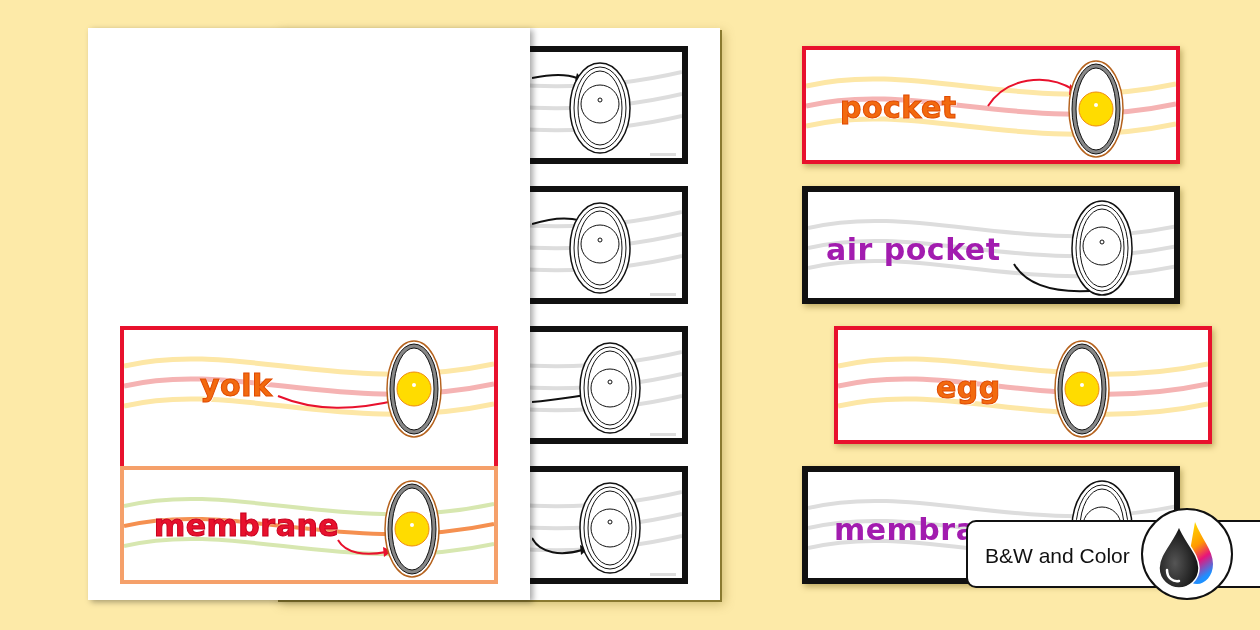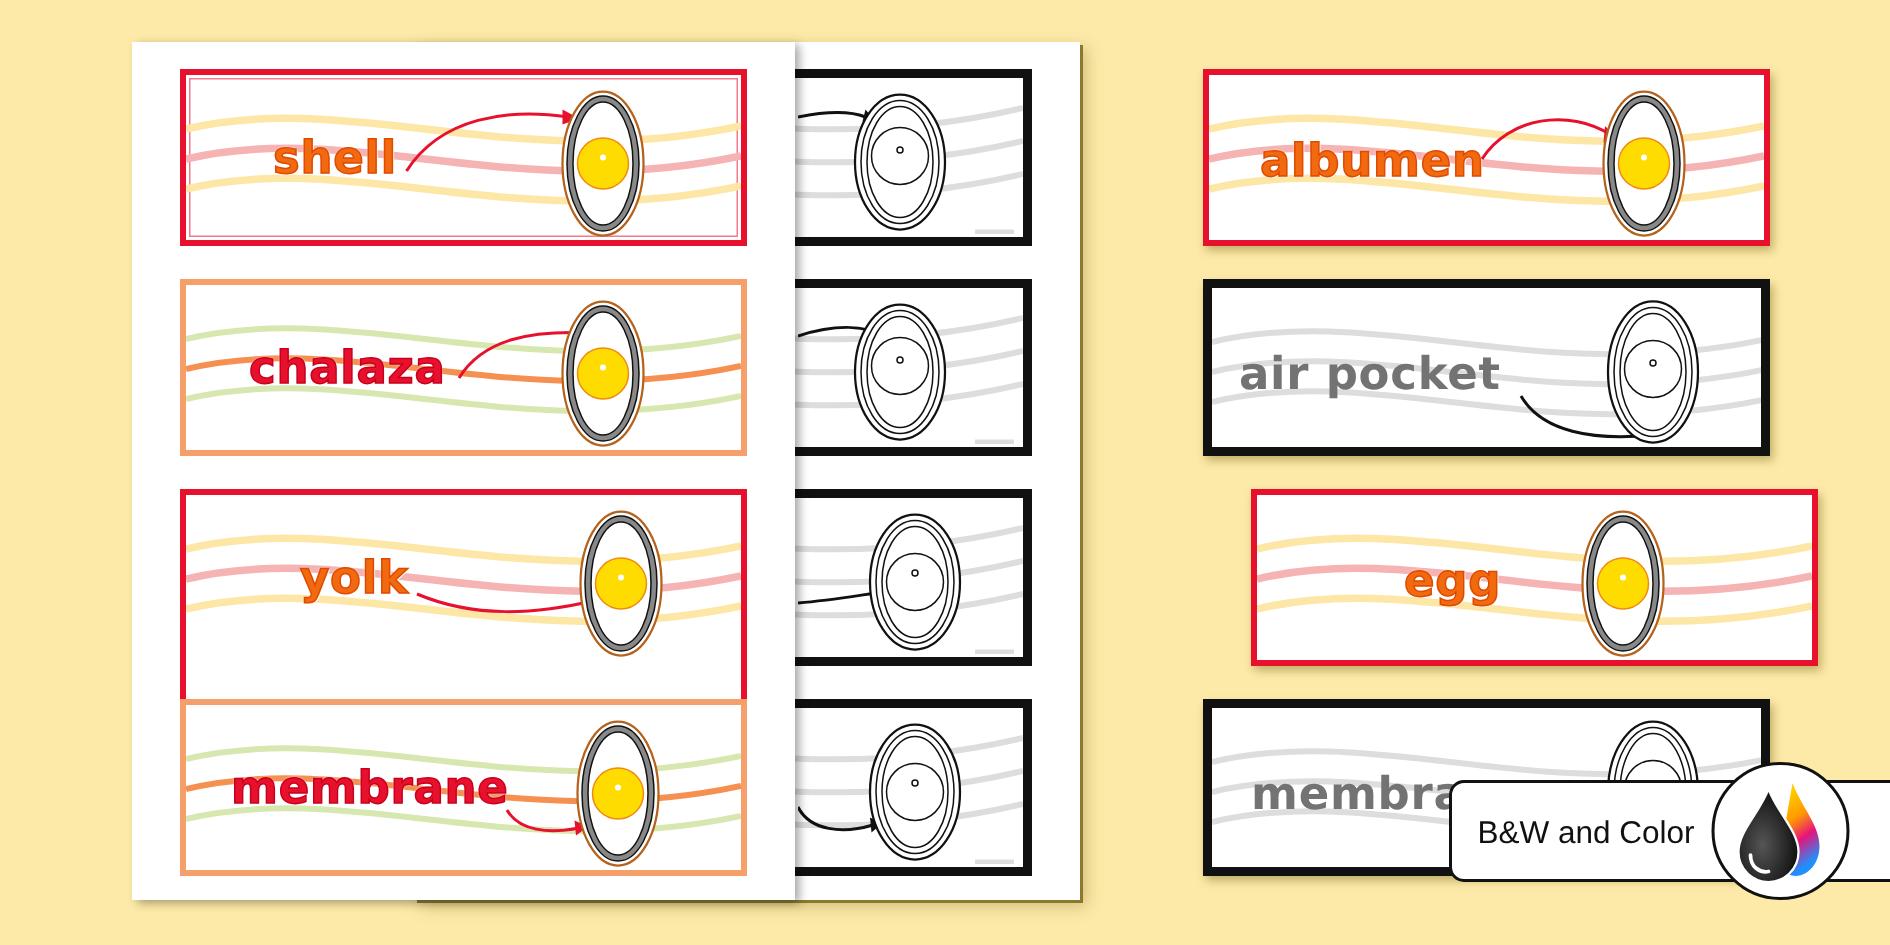--- a/index.html
+++ b/index.html
@@ -14,21 +14,21 @@
   #page-color { left: 88px; top: 28px; width: 442px; height: 572px; box-shadow: 3px 2px 6px rgba(0,0,0,0.35); }
 
   .card { position: absolute; background: #fff; overflow: hidden; }
   .card svg.waves, .card svg.egg, .card svg.arrow { position: absolute; }
   .card .word {
     position: absolute; font-family: "DejaVu Sans", sans-serif; font-weight: bold;
     white-space: nowrap; letter-spacing: 0.5px;
   }
   .word.orange { color: #f26a0f; -webkit-text-stroke: 1px #e04a00; text-shadow: 0 0 2px #fff, 1px 1px 0 #fff; }
   .word.red { color: #e8112d; -webkit-text-stroke: 1px #c8001e; text-shadow: 0 0 2px #fff; }
-  .word.black { color: #737373; }
+  .word.black { color: #a21caf; }
 
   .watermark { position: absolute; right: 6px; bottom: 2px; width: 26px; height: 3px; background: #ddd; }
 
   #badge {
     position: absolute; left: 966px; top: 520px; width: 310px; height: 68px;
     background: #fff; border: 2px solid #111; border-radius: 10px;
   }
   #badge-label { position: absolute; left: 17px; top: 22px; font-family: Liberation Sans, sans-serif; font-size: 21px; color: #111; }
   #badge-circle {
     position: absolute; left: 1141px; top: 508px; width: 92px; height: 92px;
@@ -113,59 +113,21 @@
         <ellipse cx="32" cy="50" rx="22" ry="37" fill="none" stroke="#111"></ellipse>
         <circle cx="32" cy="50" r="19" fill="none" stroke="#111"></circle>
         <circle cx="32" cy="44" r="2" fill="none" stroke="#111"></circle>
       </svg>
     <div class="watermark"></div>
   </div>
 </div>
 
 <div id="page-color" class="page">
 
-  <div class="card" style="left:32px;top:18px;width:378px;height:118px;border:4px solid #e8112d;box-shadow:inset 0 0 0 2px #fff, inset 0 0 0 3px #f47a8a;">
-    <svg class="waves" width="370" height="110" viewBox="0 0 370 110">
-        <path d="M0 36 C110 10,220 66,370 34" stroke="#fde7a6" stroke-width="5" fill="none"></path>
-        <path d="M0 56 C110 30,220 86,370 54" stroke="#f5b3b3" stroke-width="5" fill="none"></path>
-        <path d="M0 76 C110 50,220 106,370 74" stroke="#fde7a6" stroke-width="5" fill="none"></path>
-      </svg>
-    <div class="word orange" style="left:58px;top:38px;font-size:30px;">shell</div>
-    <svg class="arrow" style="left:145px;top:18px" width="120" height="50">
-        <path d="M2 46 C25 10,70 4,110 10" stroke="#e8112d" stroke-width="2" fill="none"></path>
-        <polygon points="106,5 117,11 106,15" fill="#e8112d"></polygon>
-      </svg>
-    <svg class="egg" style="left:250px;top:9px" width="56" height="100" viewBox="0 0 56 100">
-        <ellipse cx="28" cy="50" rx="27" ry="48" fill="#fff" stroke="#b5621d" stroke-width="1.5"></ellipse>
-        <ellipse cx="28" cy="50" rx="24" ry="45" fill="#888" stroke="#111"></ellipse>
-        <ellipse cx="28" cy="50" rx="20" ry="41" fill="#fff" stroke="#111"></ellipse>
-        <circle cx="28" cy="50" r="17" fill="#ffdc00" stroke="#f08a10"></circle>
-        <circle cx="28" cy="46" r="2" fill="#fff"></circle>
-      </svg>
-  </div>
-
-  <div class="card" style="left:32px;top:158px;width:378px;height:118px;border:4px solid #f5a06a;">
-    <svg class="waves" width="370" height="110" viewBox="0 0 370 110">
-        <path d="M0 36 C110 10,220 66,370 34" stroke="#d7e7b0" stroke-width="4" fill="none"></path>
-        <path d="M0 56 C110 30,220 86,370 54" stroke="#f59050" stroke-width="4" fill="none"></path>
-        <path d="M0 76 C110 50,220 106,370 74" stroke="#d7e7b0" stroke-width="4" fill="none"></path>
-      </svg>
-    <div class="word red" style="left:42px;top:38px;font-size:30px;">chalaza</div>
-    <svg class="arrow" style="left:180px;top:18px" width="100" height="50">
-        <path d="M2 44 C18 18,50 12,90 14" stroke="#e8112d" stroke-width="2" fill="none"></path>
-        <polygon points="86,9 97,14 86,19" fill="#e8112d"></polygon>
-      </svg>
-    <svg class="egg" style="left:250px;top:9px" width="56" height="100" viewBox="0 0 56 100">
-        <ellipse cx="28" cy="50" rx="27" ry="48" fill="#fff" stroke="#b5621d" stroke-width="1.5"></ellipse>
-        <ellipse cx="28" cy="50" rx="24" ry="45" fill="#888" stroke="#111"></ellipse>
-        <ellipse cx="28" cy="50" rx="20" ry="41" fill="#fff" stroke="#111"></ellipse>
-        <circle cx="28" cy="50" r="17" fill="#ffdc00" stroke="#f08a10"></circle>
-        <circle cx="28" cy="46" r="2" fill="#fff"></circle>
-      </svg>
-  </div>
+
 
   <div class="card" style="left:32px;top:298px;width:378px;height:148px;border:4px solid #e8112d;">
     <svg class="waves" width="370" height="110" viewBox="0 0 370 110">
         <path d="M0 36 C110 10,220 66,370 34" stroke="#fde7a6" stroke-width="5" fill="none"></path>
         <path d="M0 56 C110 30,220 86,370 54" stroke="#f5b3b3" stroke-width="5" fill="none"></path>
         <path d="M0 76 C110 50,220 106,370 74" stroke="#fde7a6" stroke-width="5" fill="none"></path>
       </svg>
     <div class="word orange" style="left:76px;top:38px;font-size:30px;">yolk</div>
     <svg class="arrow" style="left:152px;top:60px" width="130" height="30">
         <path d="M2 6 C40 22,80 20,122 10" stroke="#e8112d" stroke-width="2" fill="none"></path>
@@ -200,21 +162,21 @@
       </svg>
   </div>
 </div>
 
 <div class="card" style="left:802px;top:46px;width:378px;height:118px;border:4px solid #e8112d;box-shadow:2px 3px 6px rgba(100,80,0,0.4);">
   <svg class="waves" width="370" height="110" viewBox="0 0 370 110">
       <path d="M0 36 C110 10,220 66,370 34" stroke="#fde7a6" stroke-width="5" fill="none"></path>
       <path d="M0 56 C110 30,220 86,370 54" stroke="#f5b3b3" stroke-width="5" fill="none"></path>
       <path d="M0 76 C110 50,220 106,370 74" stroke="#fde7a6" stroke-width="5" fill="none"></path>
     </svg>
-  <div class="word orange" style="left:34px;top:40px;font-size:30px;">albumen</div>
+  <div class="word orange" style="left:34px;top:40px;font-size:30px;">pocket</div>
   <svg class="arrow" style="left:180px;top:20px" width="100" height="40">
       <path d="M2 36 C20 8,60 2,88 20" stroke="#e8112d" stroke-width="2" fill="none"></path>
       <polygon points="84,14 94,24 83,25" fill="#e8112d"></polygon>
     </svg>
   <svg class="egg" style="left:262px;top:9px" width="56" height="100" viewBox="0 0 56 100">
       <ellipse cx="28" cy="50" rx="27" ry="48" fill="#fff" stroke="#b5621d" stroke-width="1.5"></ellipse>
       <ellipse cx="28" cy="50" rx="24" ry="45" fill="#888" stroke="#111"></ellipse>
       <ellipse cx="28" cy="50" rx="20" ry="41" fill="#fff" stroke="#111"></ellipse>
       <circle cx="28" cy="50" r="17" fill="#ffdc00" stroke="#f08a10"></circle>
       <circle cx="28" cy="46" r="2" fill="#fff"></circle>

